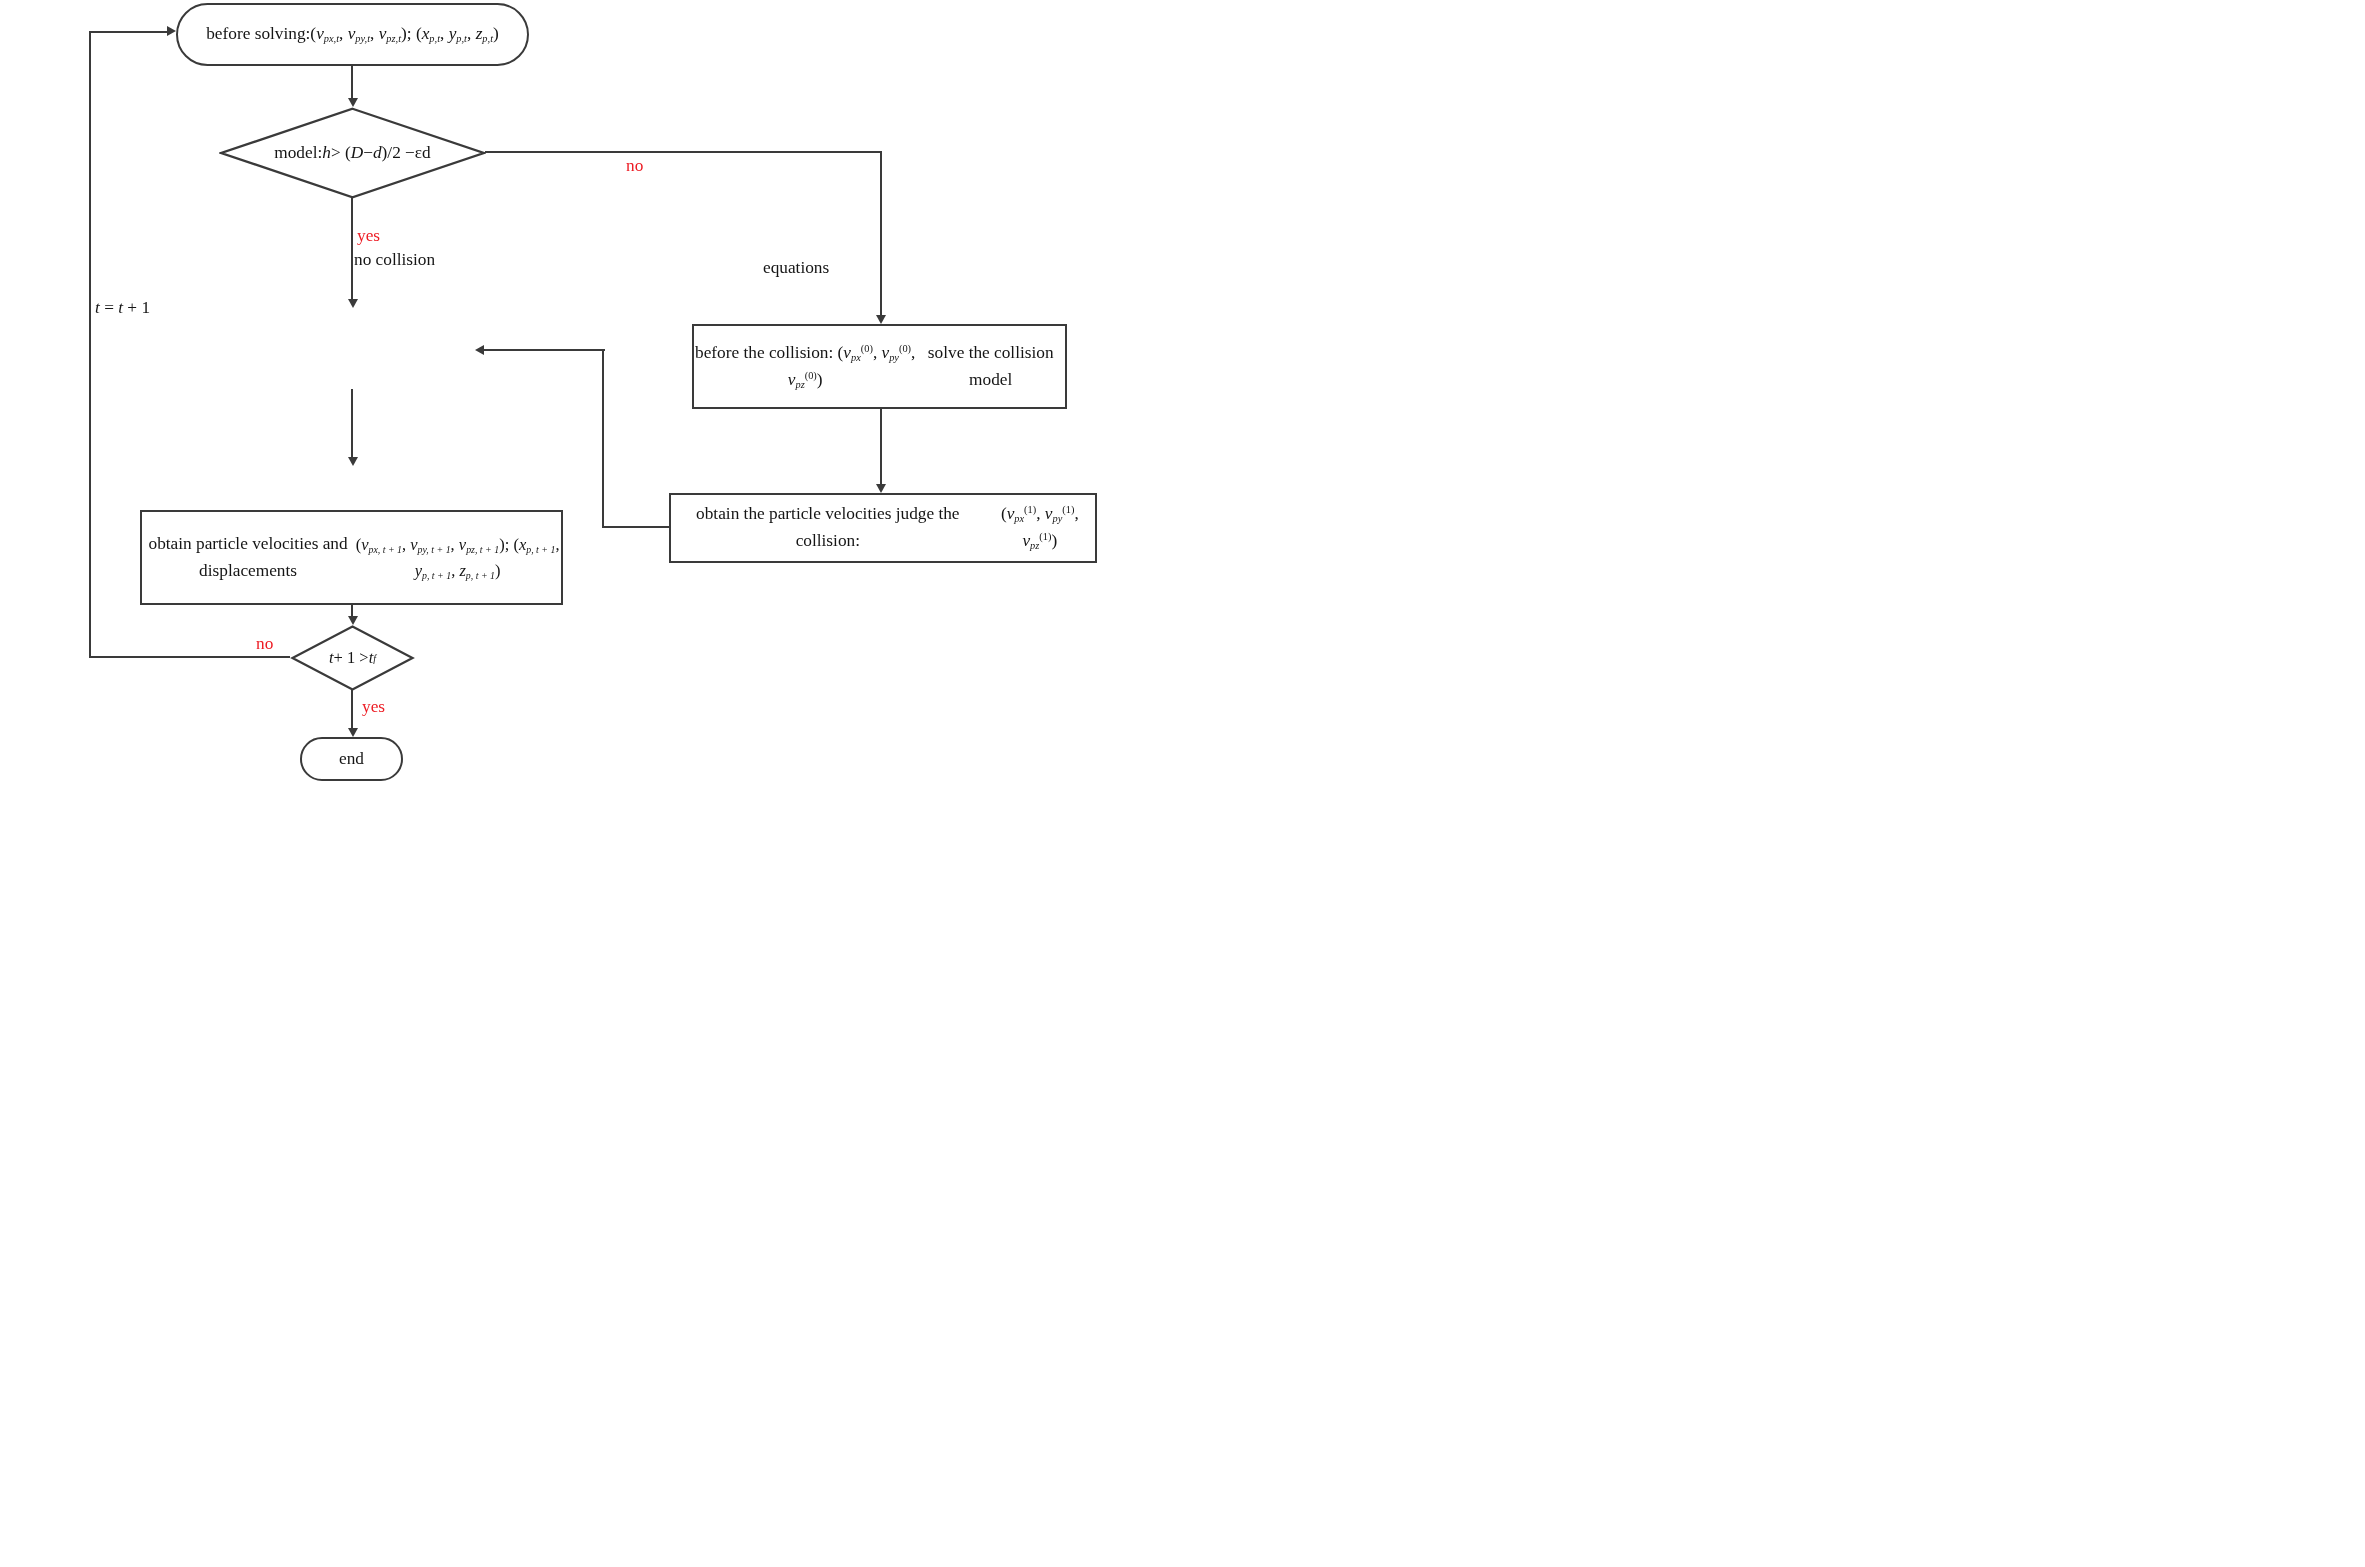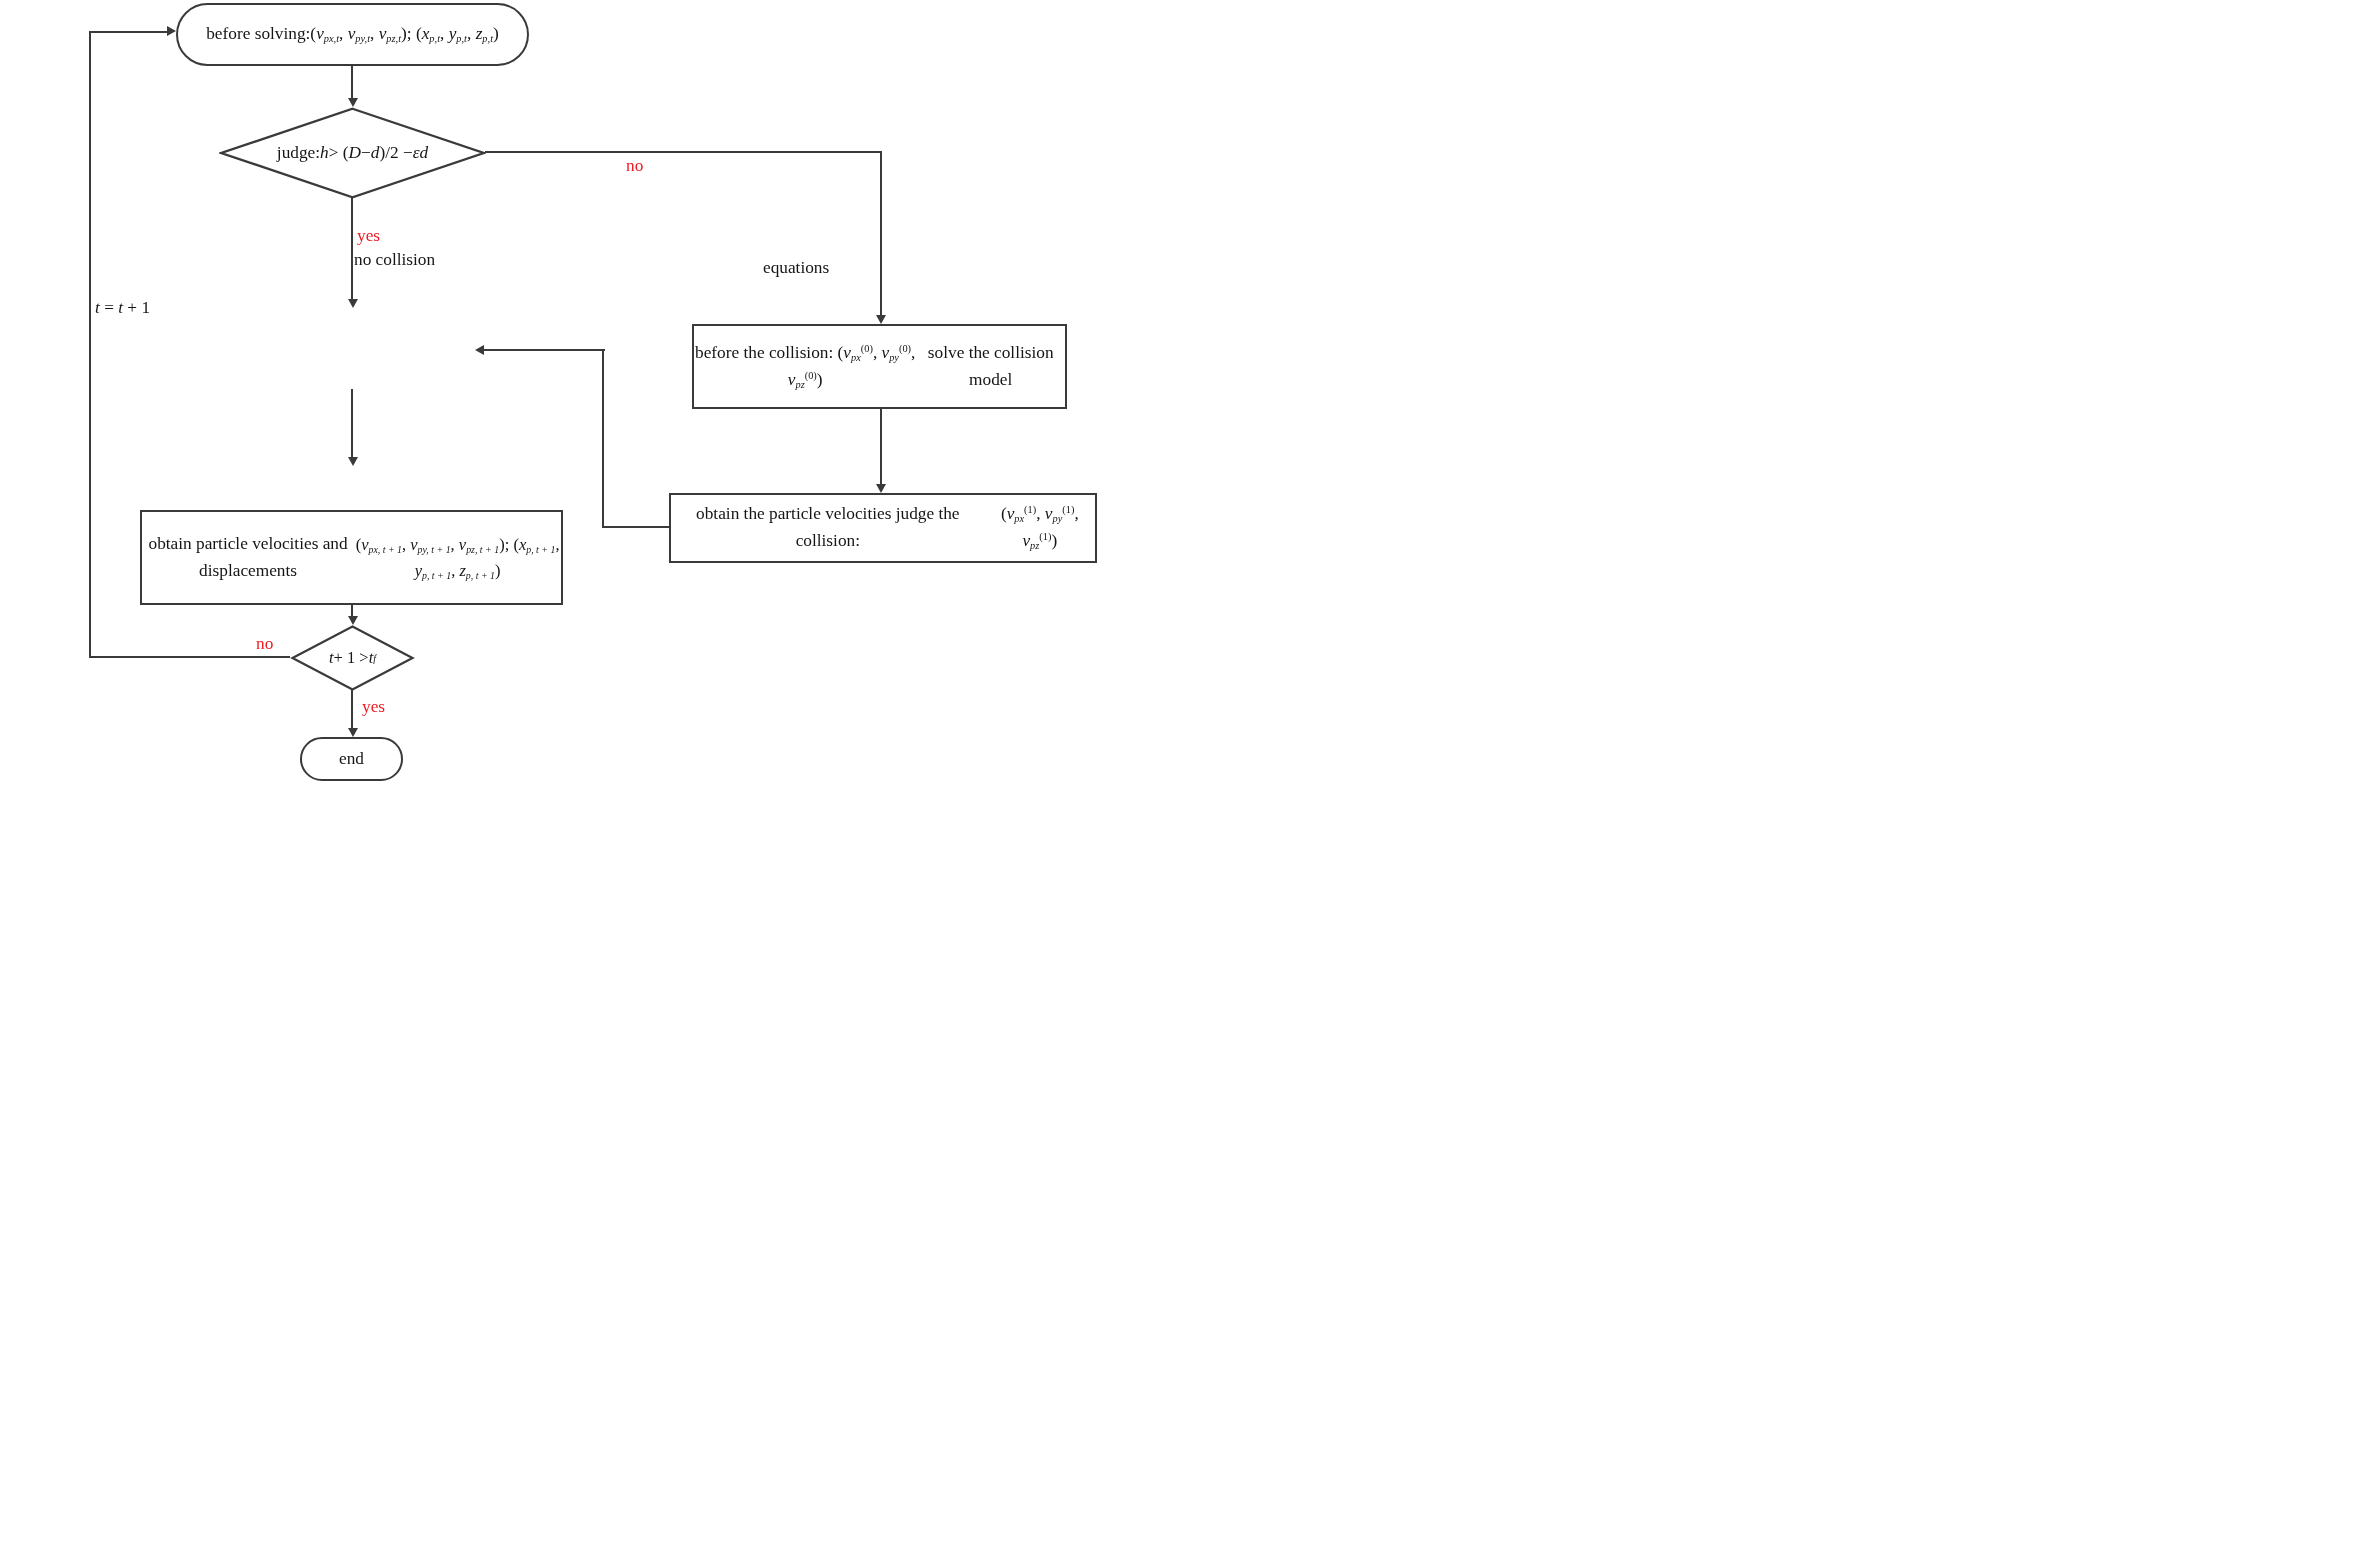--- a/index.html
+++ b/index.html
@@ -78,28 +78,28 @@
 
   <div class="node stadium" style="left:176px;top:3px;width:353px;height:63px;">
     <div>before solving:</div>
     <div class="rich"><span>(</span><span style="font-style: italic;">v</span><sub style="font-style: italic;">px,t</sub><span>, </span><span style="font-style: italic;">v</span><sub style="font-style: italic;">py,t</sub><span>, </span><span style="font-style: italic;">v</span><sub style="font-style: italic;">pz,t</sub><span>); (</span><span style="font-style: italic;">x</span><sub style="font-style: italic;">p,t</sub><span>, </span><span style="font-style: italic;">y</span><sub style="font-style: italic;">p,t</sub><span>, </span><span style="font-style: italic;">z</span><sub style="font-style: italic;">p,t</sub><span>)</span></div>
   </div>
 
   <svg class="diamond" style="left:219px;top:107px;" width="267" height="92" viewBox="0 0 356 122">
     <polygon points="178,2 353,61 178,120 3,61" fill="#ffffff" stroke="#3a3a3a" stroke-width="3"></polygon>
   </svg>
   <div class="dtext rich" style="left:219px;top:107px;width:267px;height:92px;">
-      <span>judge:</span>
+      <span>model:</span>
       <span style="font-style: italic;">h</span>
       <span> &gt; (</span>
       <span style="font-style: italic;">D</span>
       <span> − </span>
       <span style="font-style: italic;">d</span>
       <span>)/2 − </span>
-      <span style="font-style: italic;">εd</span>
+      <span style="">εd</span>
     </div>
 
 
   <div class="node" style="left:140px;top:466px;width:423px;height:95px;margin-top:44px;">
     <div>obtain particle velocities and displacements</div>
     <div class="rich formula"><span>(</span><span style="font-style: italic;">v</span><sub style="font-style: italic;">px, t + 1</sub><span>, </span><span style="font-style: italic;">v</span><sub style="font-style: italic;">py, t + 1</sub><span>, </span><span style="font-style: italic;">v</span><sub style="font-style: italic;">pz, t + 1</sub><span>); (</span><span style="font-style: italic;">x</span><sub style="font-style: italic;">p, t + 1</sub><span>, </span><span style="font-style: italic;">y</span><sub style="font-style: italic;">p, t + 1</sub><span>, </span><span style="font-style: italic;">z</span><sub style="font-style: italic;">p, t + 1</sub><span>)</span></div>
   </div>
 
   <div class="node" style="left:692px;top:324px;width:375px;height:85px;">
     <div class="rich"><span>before the collision: (</span><span style="font-style: italic;">v</span><sub style="font-style: italic;">px</sub><sup>(0)</sup><span>, </span><span style="font-style: italic;">v</span><sub style="font-style: italic;">py</sub><sup>(0)</sup><span>, </span><span style="font-style: italic;">v</span><sub style="font-style: italic;">pz</sub><sup>(0)</sup><span>)</span></div>

